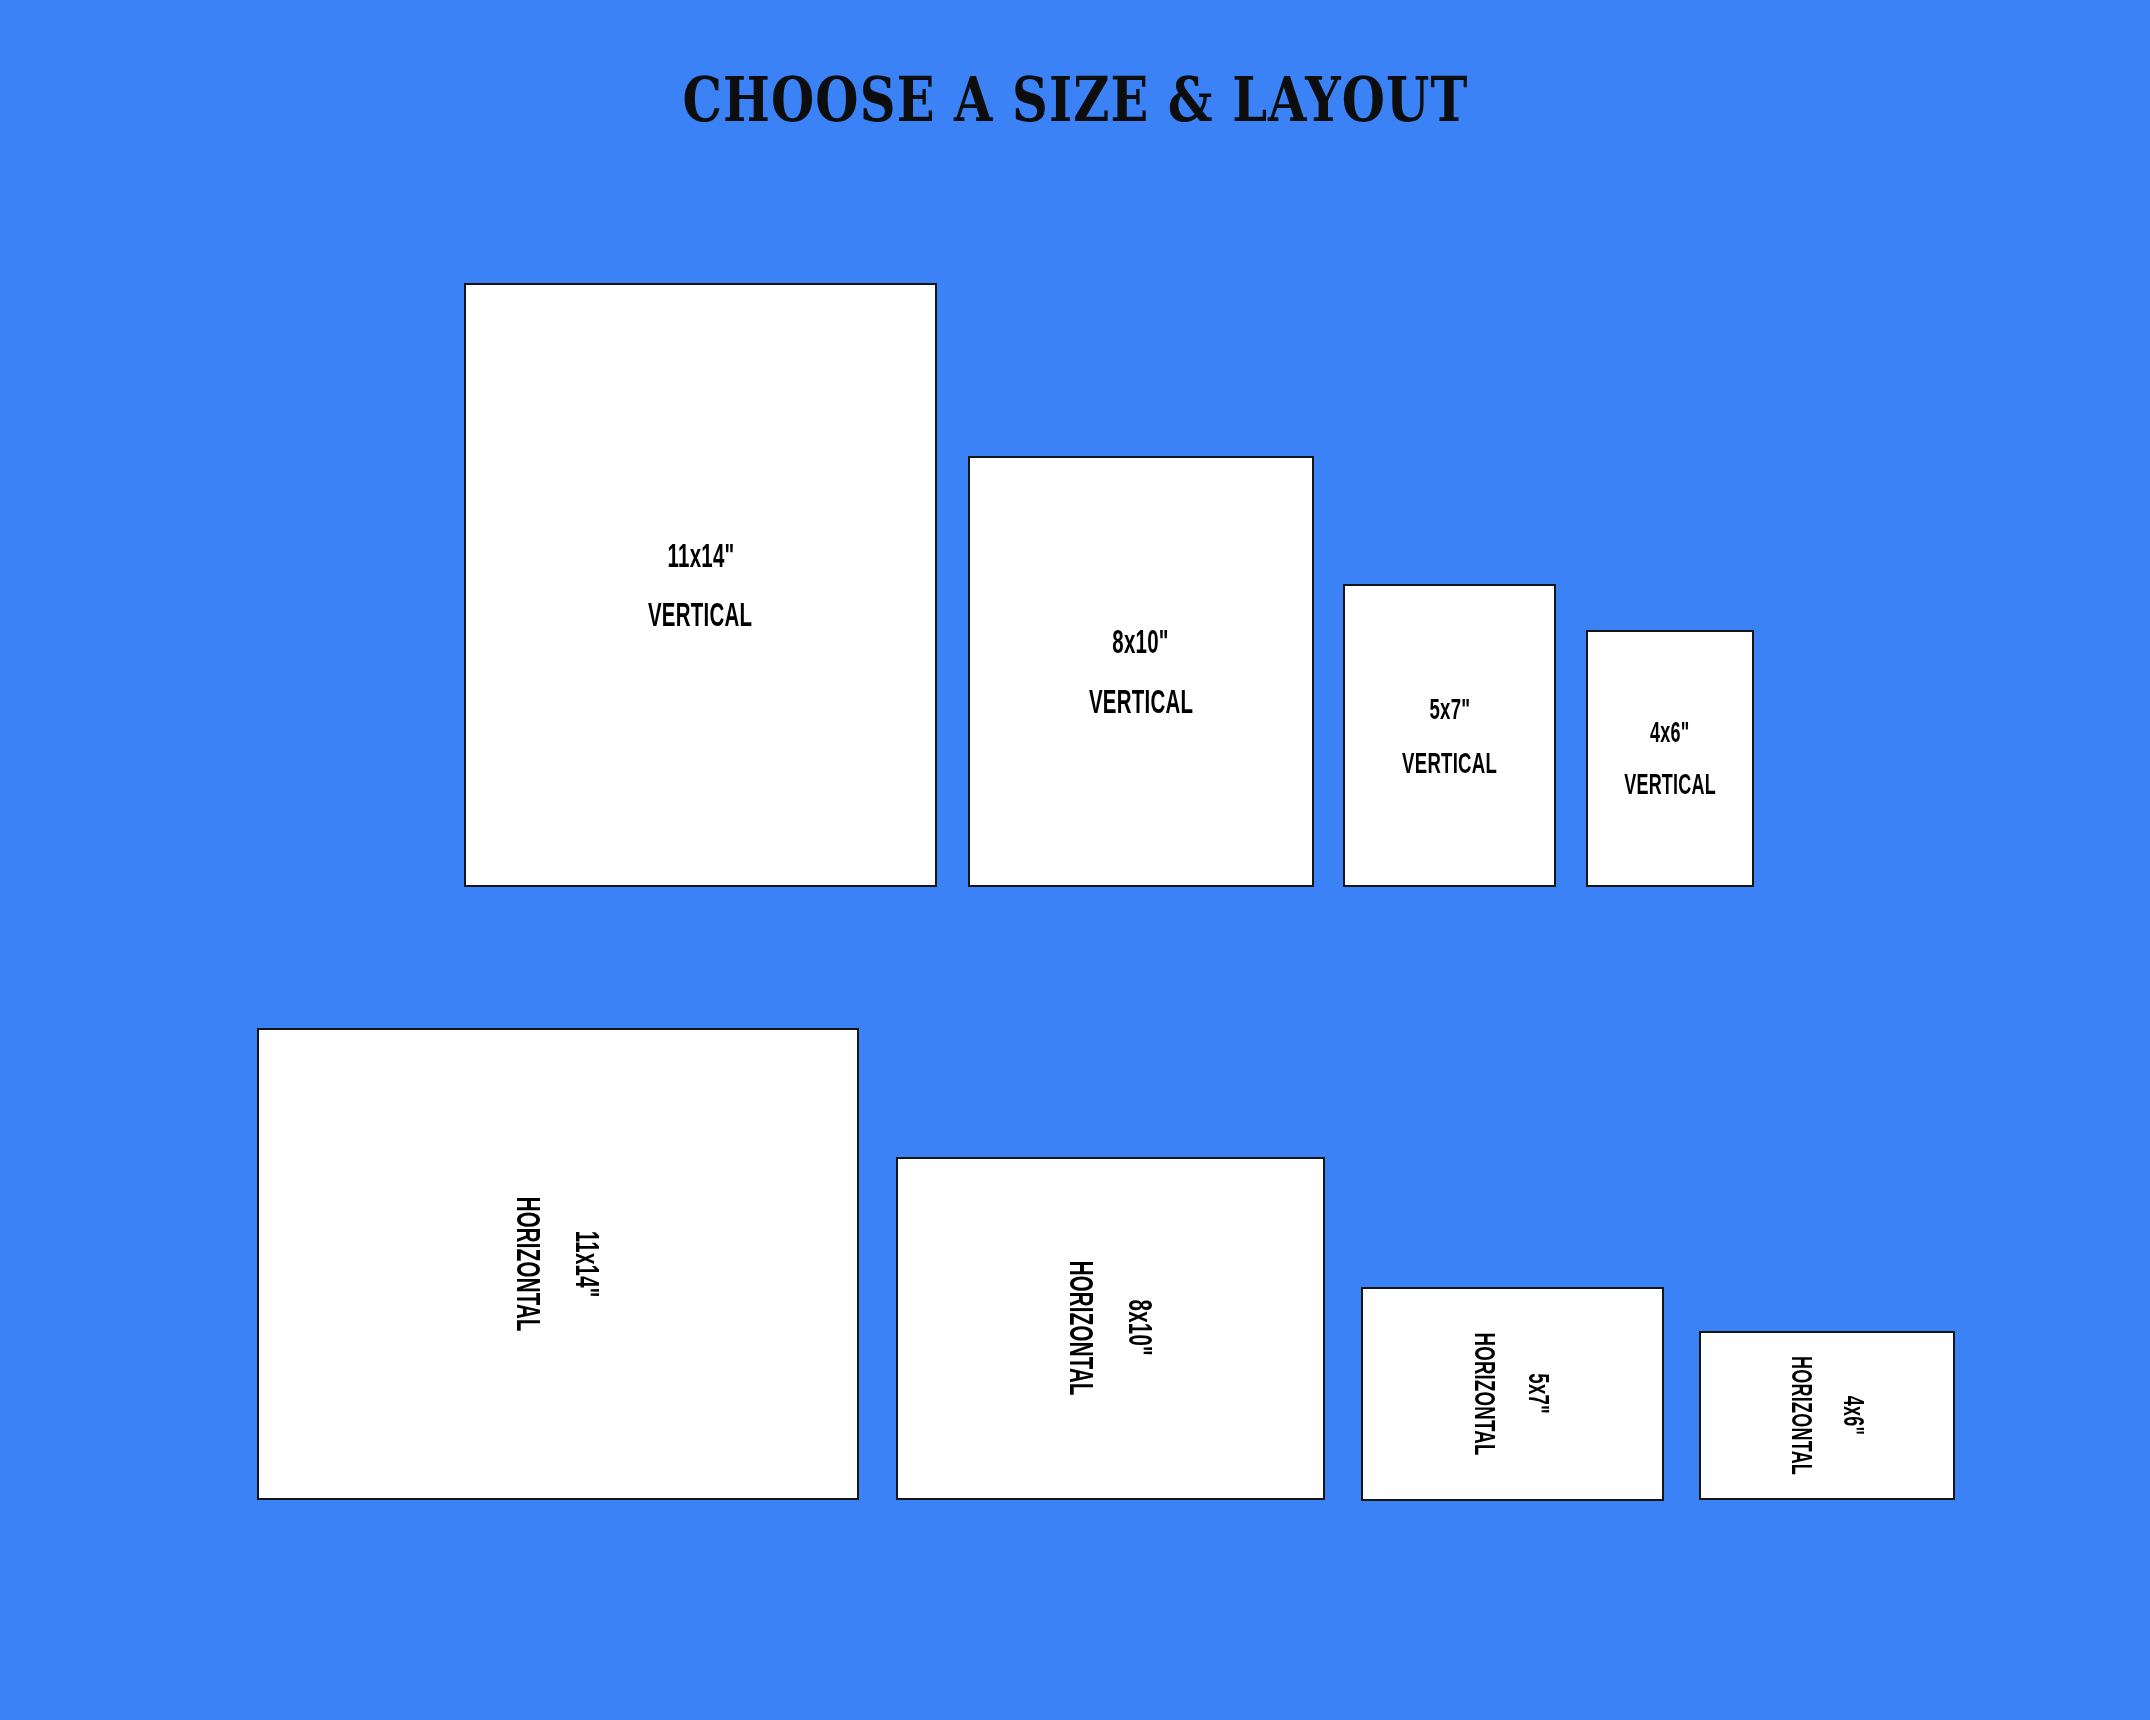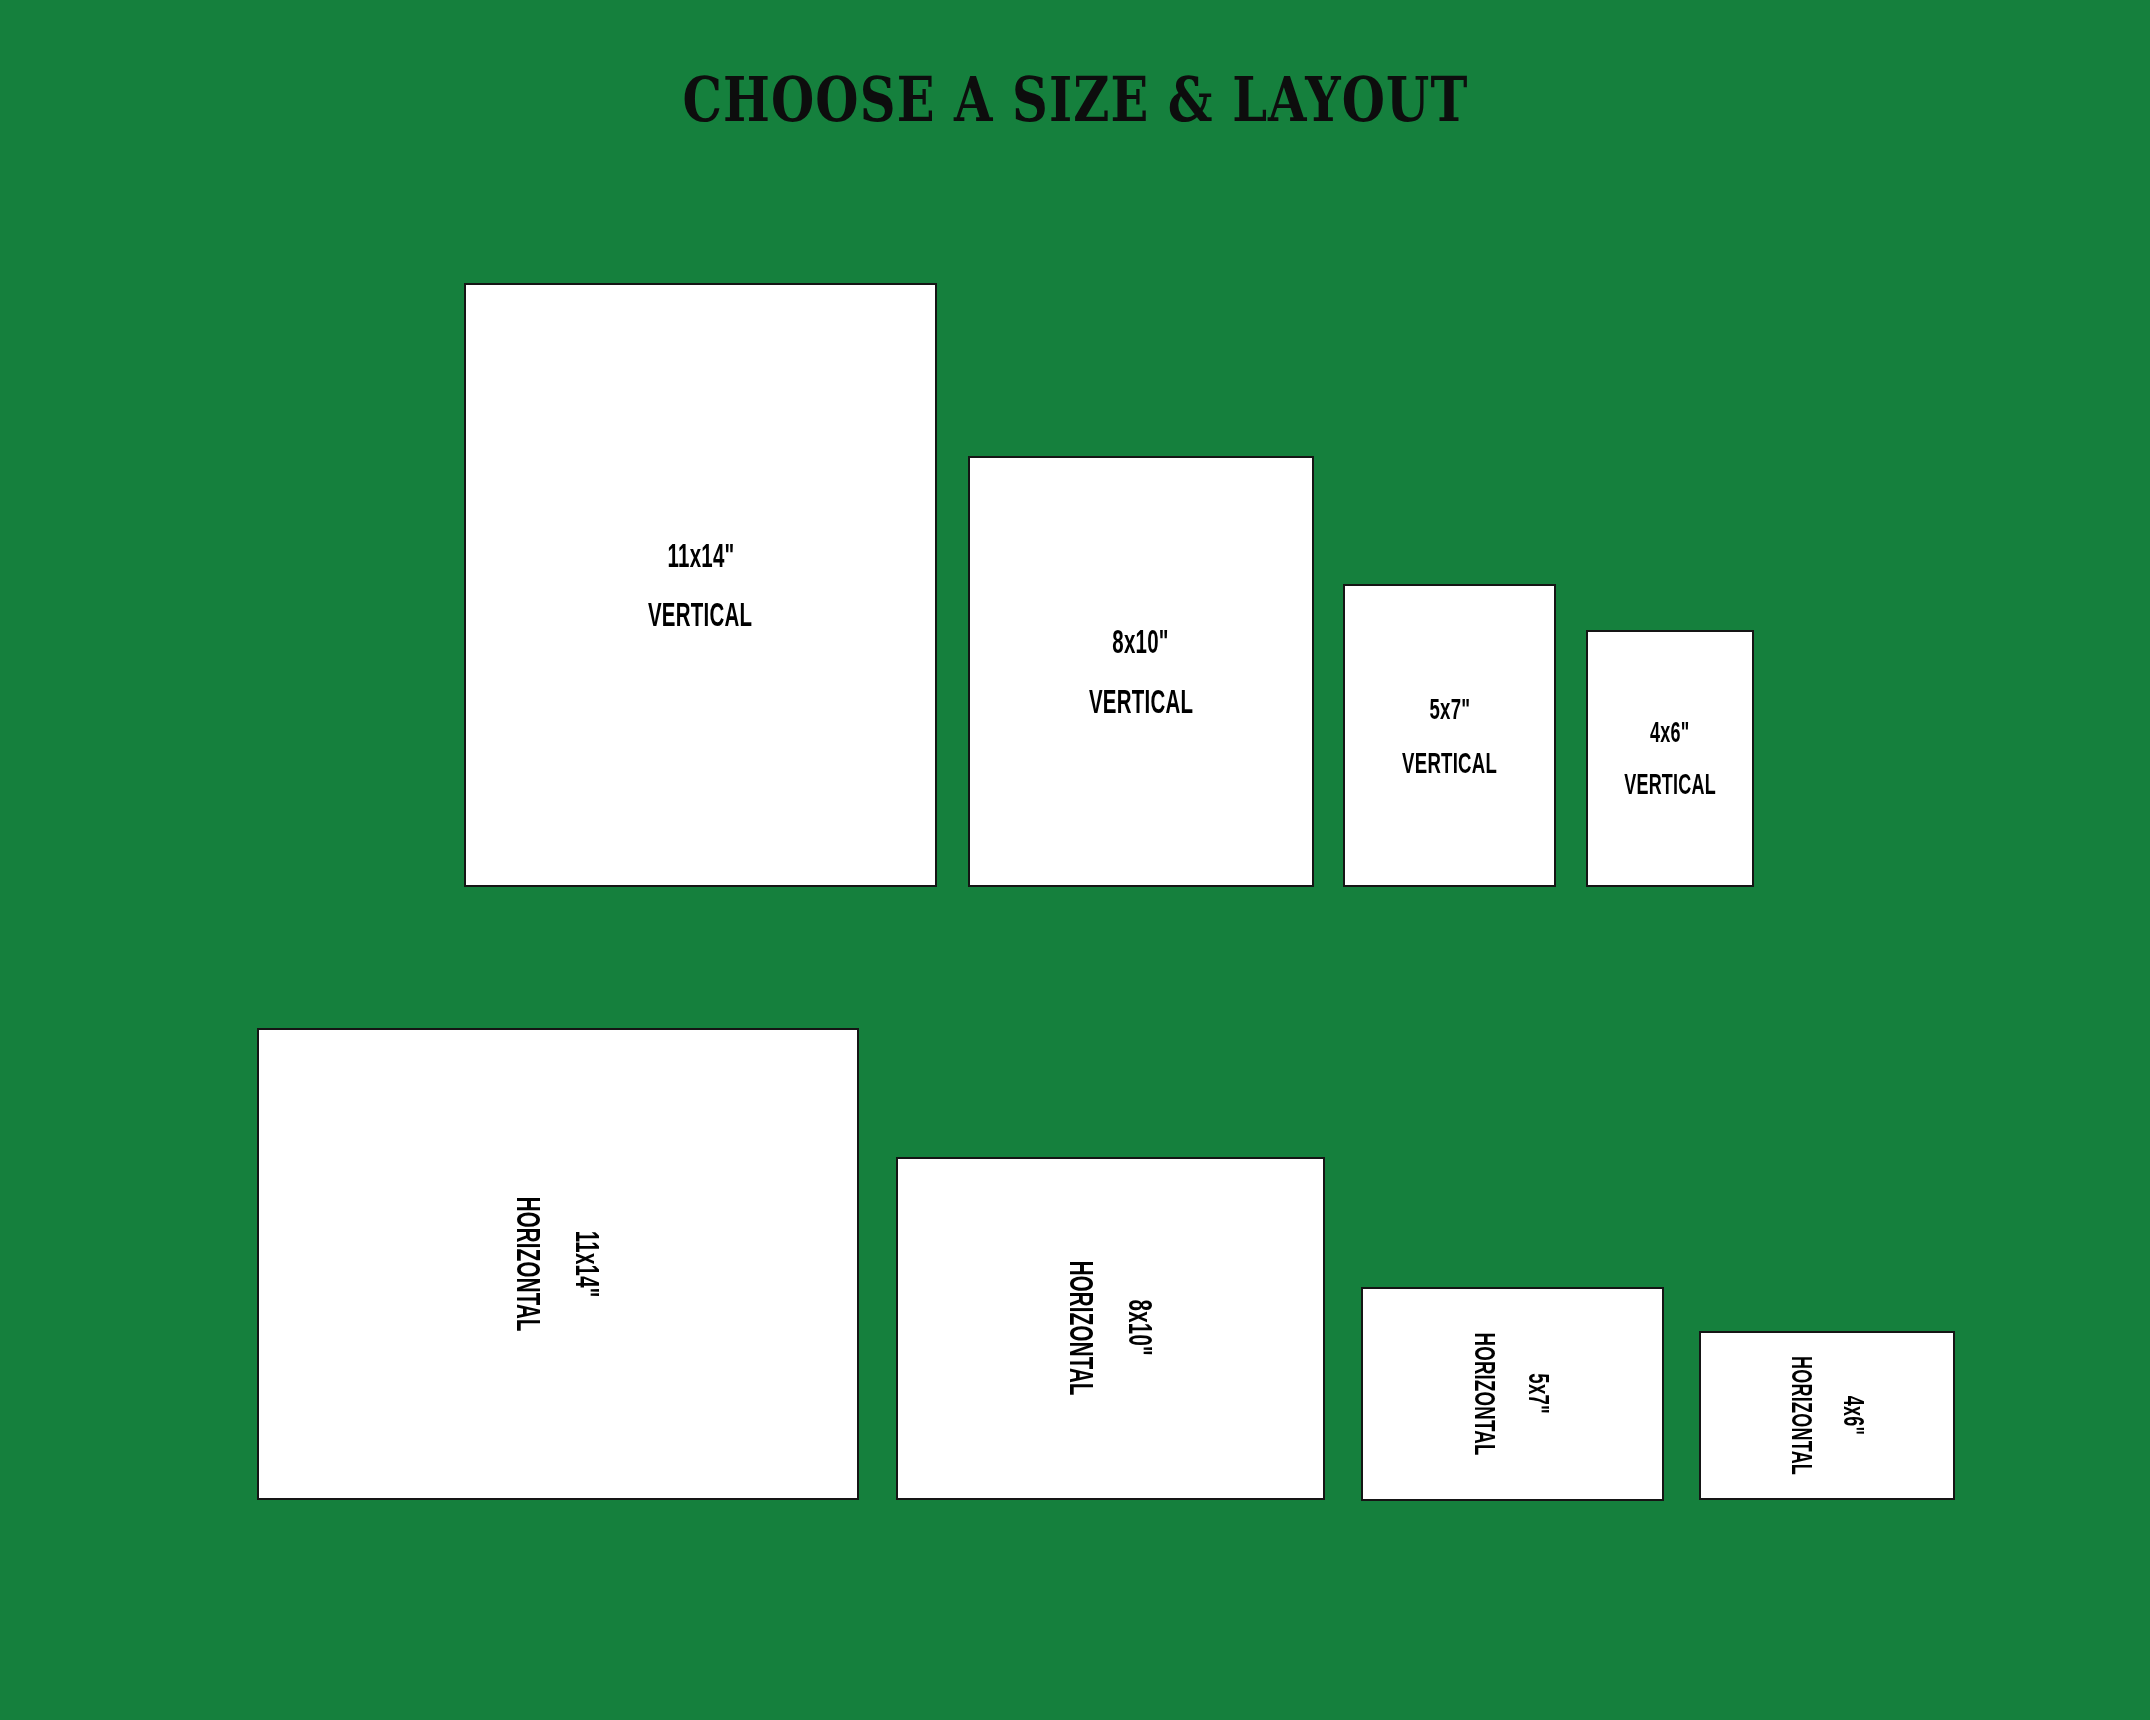--- a/index.html
+++ b/index.html
@@ -5,21 +5,21 @@
 <style>
   html, body {
     margin: 0;
     padding: 0;
     background: #ffffff;
   }
   #page {
     position: relative;
     width: 2151px;
     height: 1721px;
-    background: #15803d;
+    background: #3b82f6;
     overflow: hidden;
     font-family: "Liberation Sans", sans-serif;
   }
 
   
   #page-title {
     position: absolute;
     left: 0;
     top: 69px;
     width: 2151px;

